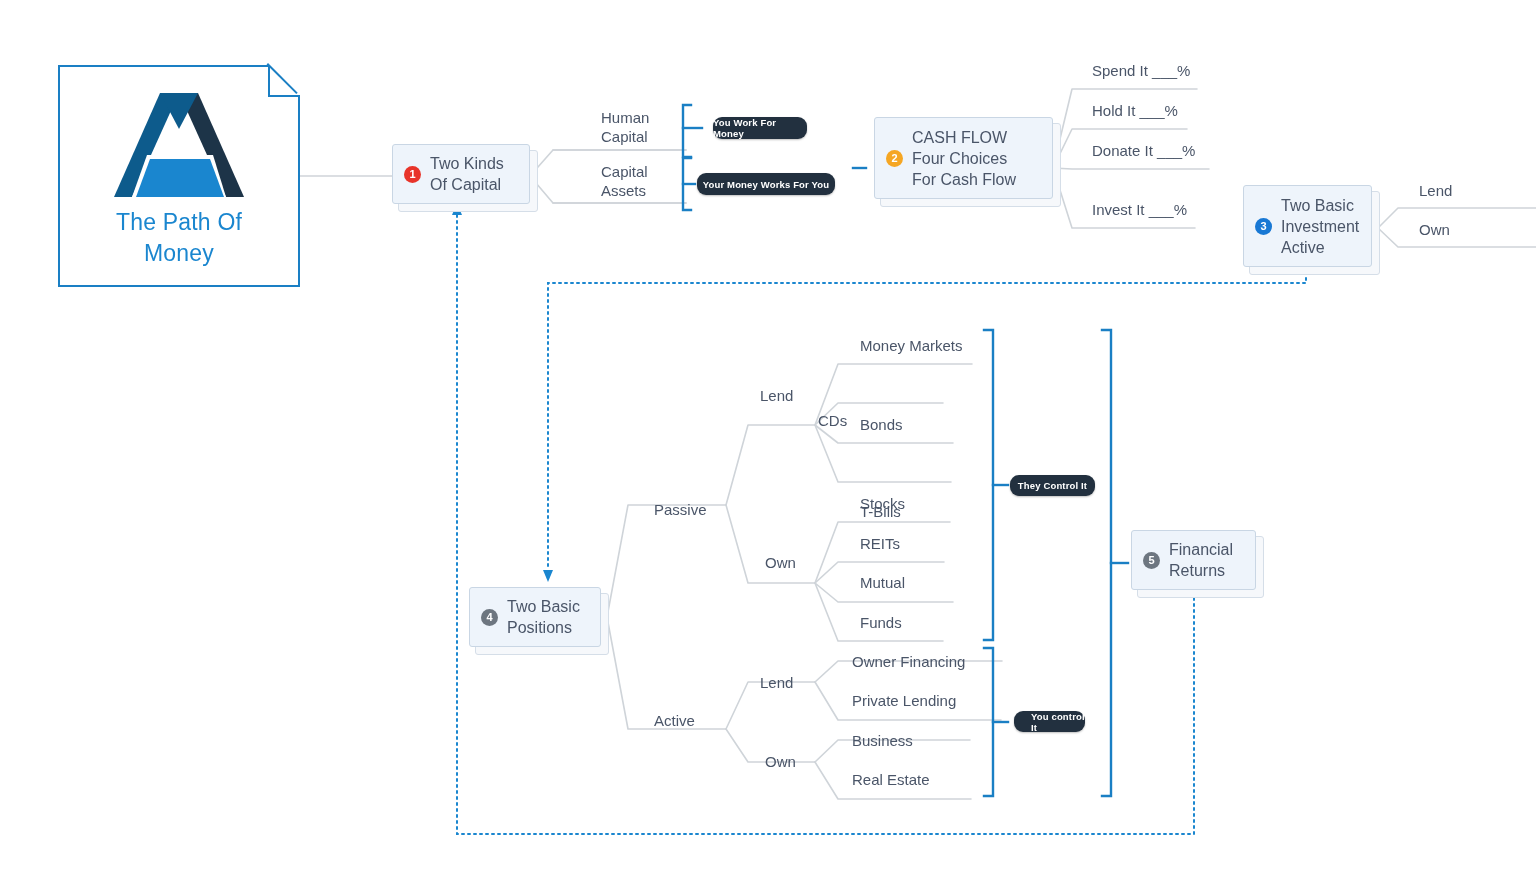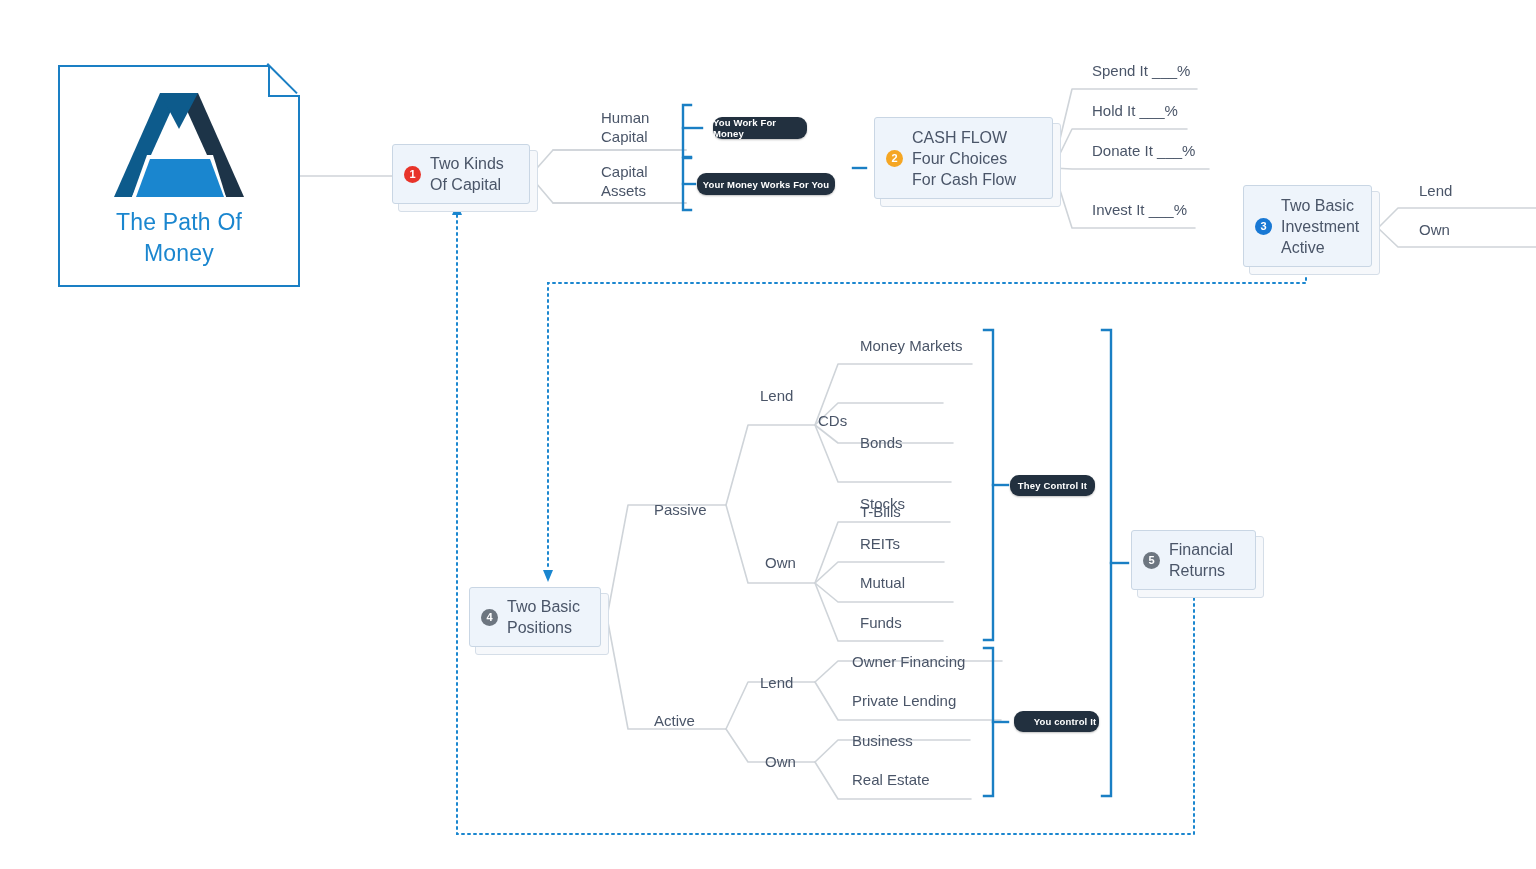--- a/index.html
+++ b/index.html
@@ -213,38 +213,38 @@
   </div>
 
   <div class="blabel" style="left:654px;top:476px;margin-top:24px;">Passive</div>
   <div class="blabel" style="left:654px;top:711px;">Active</div>
 
   <div class="blabel" style="left:760px;top:386px;">Lend</div>
   <div class="blabel" style="left:765px;top:553px;">Own</div>
 
   <div class="blabel" style="left:860px;top:336px;">Money Markets</div>
   <div class="blabel" style="left:818px;top:375px;margin-top:36px;">CDs</div>
-  <div class="blabel" style="left:860px;top:433px;">Bonds</div>
+  <div class="blabel" style="left:860px;top:415px;">Bonds</div>
   <div class="blabel" style="left:860px;top:454px;margin-top:48px;">T-Bills</div>
 
   <div class="blabel" style="left:860px;top:494px;">Stocks</div>
   <div class="blabel" style="left:860px;top:534px;">REITs</div>
   <div class="blabel" style="left:860px;top:573px;">Mutual</div>
   <div class="blabel" style="left:860px;top:613px;">Funds</div>
 
   <div class="blabel" style="left:760px;top:673px;">Lend</div>
   <div class="blabel" style="left:765px;top:752px;">Own</div>
 
   <div class="blabel" style="left:852px;top:652px;">Owner Financing</div>
   <div class="blabel" style="left:852px;top:691px;">Private Lending</div>
   <div class="blabel" style="left:852px;top:731px;">Business</div>
   <div class="blabel" style="left:852px;top:770px;">Real Estate</div>
 
   <div class="pill" style="left:1010px;top:475px;width:85px;height:21px;">They Control It</div>
-  <div class="pill" style="left:1014px;top:711px;width:85px;height:21px;padding-left:17px;">You control It</div>
+  <div class="pill" style="left:1014px;top:711px;width:71px;height:21px;padding-left:17px;">You control It</div>
 
   <div class="node-wrap" style="left:1131px;top:530px;">
     <div class="sh" style="left:6px;top:6px;width:125px;height:60px;"></div>
     <div class="node" style="left:0;top:0;width:125px;height:60px;position:absolute;">
       <span class="badge gray">5</span>
       <span class="node-label">
         <div>Financial</div>
           <div>Returns</div>
       </span>
     </div>

